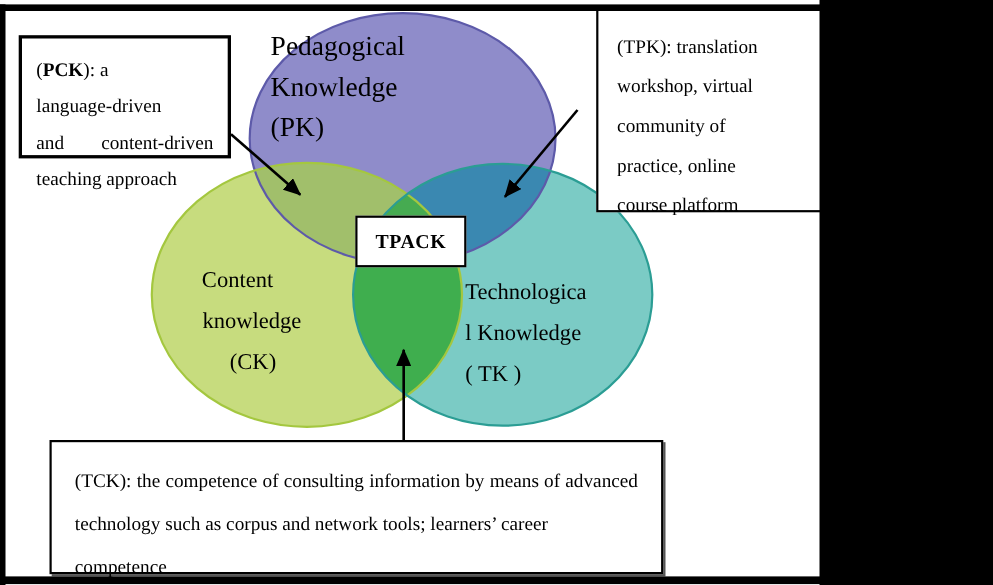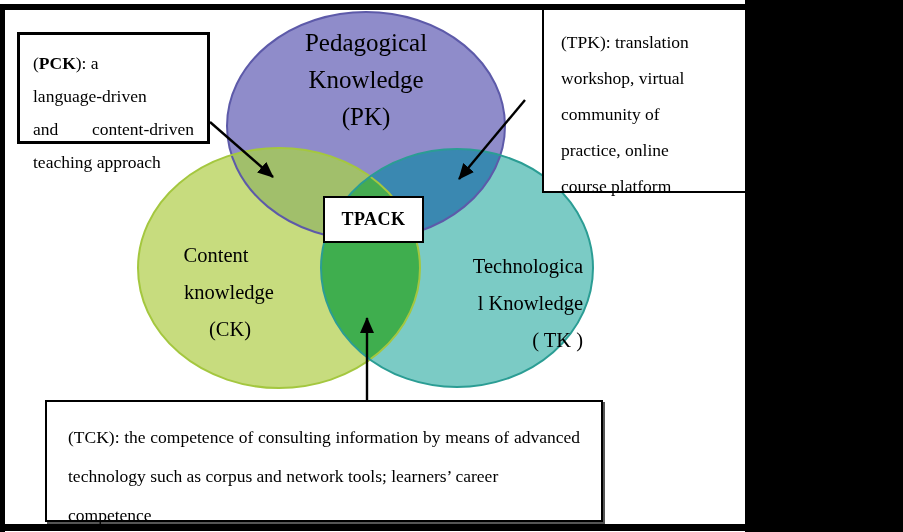--- a/index.html
+++ b/index.html
@@ -9,25 +9,25 @@
 
   
   .frame-top    { position:absolute; left:0;   top:4;   top:4px;  width:746px; height:6px;  background:#000; }
   .frame-left   { position:absolute; left:0;   top:4px; width:5px;   height:528px; background:#000; }
   .frame-bottom { position:absolute; left:0;   top:524px; width:746px; height:7px; background:#000; }
   .frame-right  { position:absolute; left:745px; top:0; width:158px; height:532px; background:#000; }
 
   svg.venn { position:absolute; left:0; top:0; }
 
   .label { position:absolute; line-height:37px;text-align:center; }
-  .pk-label { left:246px; top:24px; width:240px; text-align:center; font-size:25px; }
+  .pk-label { left:246px; top:24px; width:240px; text-align:left; font-size:25px; }
   .ck-label { left:158px; top:237px; font-size:20.5px; }
   .ck-label .ind1 { margin-left:26px; }
   .ck-label .ind2 { margin-left:28px; }
-  .tk-label { left:423px; top:248px; width:160px; text-align:right; font-size:20.5px; }
+  .tk-label { left:423px; top:248px; width:160px; text-align:left; font-size:20.5px; }
 
   .tpack-box { position:absolute; left:323px; top:196px; width:101px; height:47px;
     background:#fff; border:2.5px solid #000; display:flex; align-items:center; justify-content:center;
     font-weight:bold; font-size:18px; letter-spacing:.5px; }
 
   .callout { position:absolute; background:#fff; border:2px solid #000; font-size:17.5px; }
   .callout .jline { text-align:justify; text-align-last:justify; }
   .pck-callout { left:17px; top:32px; width:193px; height:112px; border-width:3px;
     padding:12px 13px 0 13px; line-height:33px; }
   .tpk-callout { left:496px; top:8px; width:209px; height:185px;

